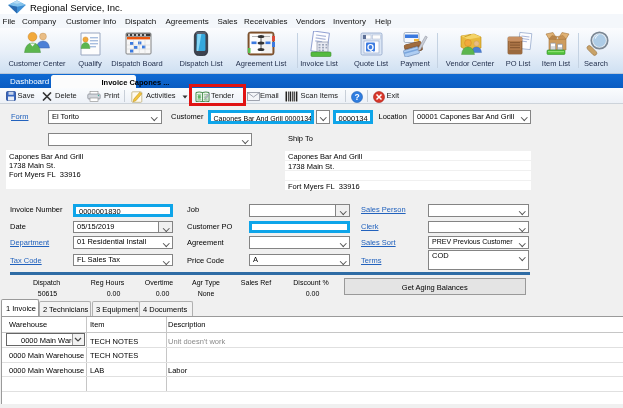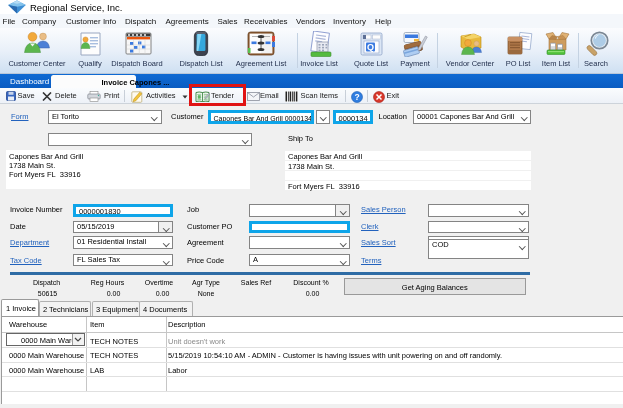--- a/index.html
+++ b/index.html
@@ -363,21 +363,21 @@
 <div class="lab" style="left:187px;top:255.5px;">Price Code</div>
 <div class="cb" style="left:249px;top:253.5px;width:101px;height:12.5px;line-height:10.5px;">A</div>
 
 <div class="lab link" style="left:361px;top:205px;">Sales Person</div>
 <div class="cb" style="left:428px;top:204px;width:101px;height:12.5px;"></div>
 <div class="lab link" style="left:361px;top:221.5px;">Clerk</div>
 <div class="cb" style="left:428px;top:220.5px;width:101px;height:12.5px;"></div>
 <div class="lab link" style="left:361px;top:238px;">Sales Sort</div>
 <div class="cb" style="left:428px;top:236px;width:101px;height:12.5px;line-height:10.5px;font-size:7px;">PREV Previous Customer</div>
 <div class="lab link" style="left:361px;top:255.5px;">Terms</div>
-<div class="cb" style="left:428px;top:239px;width:101px;height:20px;line-height:10.5px;">COD</div>
+<div class="cb" style="left:428px;top:250px;width:101px;height:20px;line-height:10.5px;">COD</div>
 
 <div class="abs" style="left:10px;top:272px;width:520px;height:2.8px;background:#2e6ca5;"></div>
 
 <div class="gtx" style="left:46.5px;top:277.5px;transform:translateX(-50%);">Dispatch</div>
 <div class="gtx" style="left:107.5px;top:277.5px;transform:translateX(-50%);">Reg Hours</div>
 <div class="gtx" style="left:159px;top:277.5px;transform:translateX(-50%);">Overtime</div>
 <div class="gtx" style="left:206px;top:277.5px;transform:translateX(-50%);">Agr Type</div>
 <div class="gtx" style="left:256px;top:277.5px;transform:translateX(-50%);">Sales Ref</div>
 <div class="gtx" style="left:311px;top:277.5px;transform:translateX(-50%);">Discount %</div>
 <div class="gtx" style="left:47.5px;top:289px;transform:translateX(-50%);">50615</div>
@@ -422,19 +422,18 @@
     <div class="abs" style="right:0;top:0;width:12px;height:11px;border-left:1px solid #999;background:#f2f2f2;"></div>
     <svg class="abs" style="right:2px;top:3px;" width="8" height="6" viewBox="0 0 8 6">
         <path d="M1 1 L4 4 L7 1" stroke="#444" stroke-width="1.2" fill="none"></path>
       </svg>
   </div>
   <div class="gtx" style="left:88px;top:19.5px;font-size:7.5px;">TECH NOTES</div>
   <div class="gtx" style="left:166px;top:19.5px;font-size:7.5px;color:#8a8a8a;">Unit doesn't work</div>
 
   <div class="gtx" style="left:7px;top:34px;font-size:7.5px;">0000 Main Warehouse</div>
   <div class="gtx" style="left:88px;top:34px;font-size:7.5px;">TECH NOTES</div>
-  <div class="gtx" style="left:166px;top:34px;font-size:7.5px;">5/15/2019 10:54:10 AM - ADMIN - Customer is having issues with unit powering on and off randomly.</div>
 
   <div class="gtx" style="left:7px;top:48.5px;font-size:7.5px;">0000 Main Warehouse</div>
   <div class="gtx" style="left:88px;top:48.5px;font-size:7.5px;">LAB</div>
   <div class="gtx" style="left:166px;top:48.5px;font-size:7.5px;">Labor</div>
 </div>
 <div class="abs" style="left:0;top:404px;width:623px;height:4px;background:#f0f0f0;"></div>
 
 </body></html>

